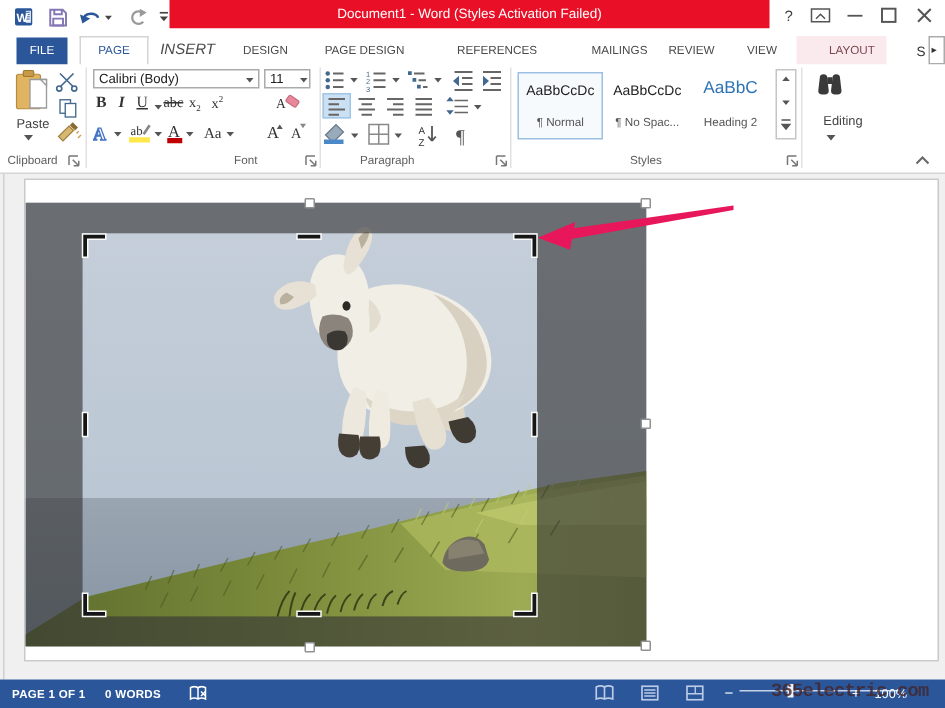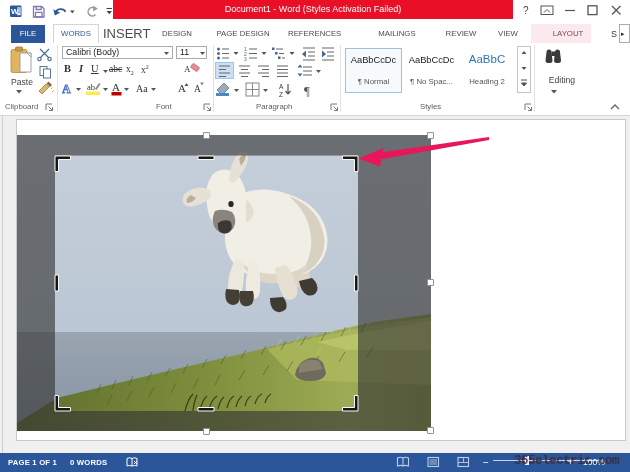--- a/index.html
+++ b/index.html
@@ -48,26 +48,26 @@
   <rect x="70" y="3.8" width="9" height="8.8" fill="none" stroke="#555" stroke-width="1.3"></rect>
   <g stroke="#555" stroke-width="1.3">
     <path d="M94 4 l8.5 8.5 M102.5 4 L94 12.5"></path>
   </g>
 </svg>
 
 <div class="abs" style="left:0;top:19px;width:630px;height:24px;background:#fff;"></div>
 <div class="abs" style="left:11px;top:25px;width:34px;height:18px;background:#2b579a;"></div>
 <div class="txt" style="left:11px;top:25px;width:34px;height:18px;line-height:18px;text-align:center;color:#fff;font-size:7.8px;">FILE</div>
 <div class="abs" style="left:53px;top:24px;width:46px;height:19px;background:#fff;border:1px solid #d4d4d4;border-bottom:none;box-sizing:border-box;"></div>
-<div class="txt" style="left:53px;top:25px;width:46px;height:18px;line-height:18px;text-align:center;color:#2b579a;font-size:7.8px;">WORDS</div>
-<div class="txt" style="left:103px;top:25px;width:44px;height:18px;line-height:18px;text-align:center;color:#4a4a4a;font-size:13px;">INSERT</div>
+<div class="txt" style="left:53px;top:25px;width:46px;height:18px;line-height:18px;text-align:center;color:#2b579a;font-size:7.8px;">PAGE</div>
+<div class="txt" style="left:103px;top:25px;width:44px;height:18px;line-height:18px;text-align:center;color:#4a4a4a;font-size:10px;font-style:italic;">INSERT</div>
 <div class="txt" style="left:154px;top:25px;width:46px;height:18px;line-height:18px;text-align:center;color:#4a4a4a;font-size:7.8px;">DESIGN</div>
 <div class="txt" style="left:206px;top:25px;width:74px;height:18px;line-height:18px;text-align:center;color:#4a4a4a;font-size:7.8px;">PAGE DESIGN</div>
-<div class="txt" style="left:288px;top:25px;width:70px;height:18px;line-height:18px;text-align:left;color:#4a4a4a;font-size:7.8px;">REFERENCES</div>
-<div class="txt" style="left:366px;top:25px;width:62px;height:18px;line-height:18px;text-align:center;color:#4a4a4a;font-size:7.8px;">MAILINGS</div>
+<div class="txt" style="left:288px;top:25px;width:70px;height:18px;line-height:18px;text-align:right;color:#4a4a4a;font-size:7.8px;">REFERENCES</div>
+<div class="txt" style="left:382px;top:25px;width:62px;height:18px;line-height:18px;text-align:center;color:#4a4a4a;font-size:7.8px;">MAILINGS</div>
 <div class="txt" style="left:436px;top:25px;width:50px;height:18px;line-height:18px;text-align:center;color:#4a4a4a;font-size:7.8px;">REVIEW</div>
 <div class="txt" style="left:492px;top:25px;width:32px;height:18px;line-height:18px;text-align:center;color:#4a4a4a;font-size:7.8px;">VIEW</div>
 <div class="abs" style="left:531px;top:24px;width:60px;height:19px;background:#fbeaed;"></div>
 <div class="txt" style="left:538px;top:25px;width:60px;height:18px;line-height:18px;text-align:center;color:#7d4750;font-size:7.8px;">LAYOUT</div>
 <div class="txt" style="left:611px;top:25px;height:18px;line-height:18px;color:#333;font-size:9px;">S</div>
 <div class="abs" style="left:619px;top:24px;width:11px;height:19px;background:#fff;border:1px solid #ababab;box-sizing:border-box;"></div>
 <div class="txt" style="left:621px;top:25px;height:18px;line-height:18px;color:#333;font-size:7px;">▸</div>
 
 <div class="abs" style="left:0;top:43px;width:630px;height:73px;background:#fff;border-bottom:1px solid #d5d5d5;box-sizing:border-box;"></div>
 <div class="abs" style="left:57px;top:45px;width:1px;height:67px;background:#e2e2e2;"></div>
@@ -226,21 +226,21 @@
       <path d="M31 8.5 h13 M37.5 2 v13"></path>
     </g>
   <path d="M48 8 h5 l-2.5 3 z" fill="#555"></path>
 
   <text x="64" y="8" font-size="6.5" fill="#333" font-family="Liberation Sans">A</text>
   <text x="64" y="16" font-size="6.5" fill="#333" font-family="Liberation Sans">Z</text>
   <path d="M73 3 v10 M73 13 l-2.5 -3 M73 13 l2.5 -3" stroke="#555" stroke-width="1.2" fill="none"></path>
 
   <text x="89" y="14" font-size="13" fill="#555" font-family="Liberation Serif">¶</text>
 </svg>
-<div class="txt" style="left:256px;top:102px;color:#5d5d5d;font-size:7.8px;">Paragraph</div>
+<div class="txt" style="left:240px;top:102px;color:#5d5d5d;font-size:7.8px;">Paragraph</div>
 <svg class="abs" style="left:330px;top:103px" width="9" height="9" viewBox="0 0 9 9">
     <path d="M1 1 h6 M1 1 v6" stroke="#777" stroke-width="1" fill="none"></path>
     <path d="M3.5 3.5 L7.5 7.5 M7.5 7.5 v-3.4 M7.5 7.5 h-3.4" stroke="#777" stroke-width="1" fill="none"></path>
   </svg>
 
 <div class="abs" style="left:345px;top:48px;width:57px;height:45px;background:#f6fafd;border:1.5px solid #9cc0e4;box-sizing:border-box;"></div>
 <div class="txt" style="left:345px;top:55px;width:57px;text-align:center;color:#222;font-size:9.3px;">AaBbCcDc</div>
 <div class="txt" style="left:345px;top:77px;width:57px;text-align:center;color:#555;font-size:7.8px;">¶ Normal</div>
 <div class="txt" style="left:403px;top:55px;width:57px;text-align:center;color:#222;font-size:9.3px;">AaBbCcDc</div>
 <div class="txt" style="left:403px;top:77px;width:57px;text-align:center;color:#555;font-size:7.8px;">¶ No Spac...</div>

